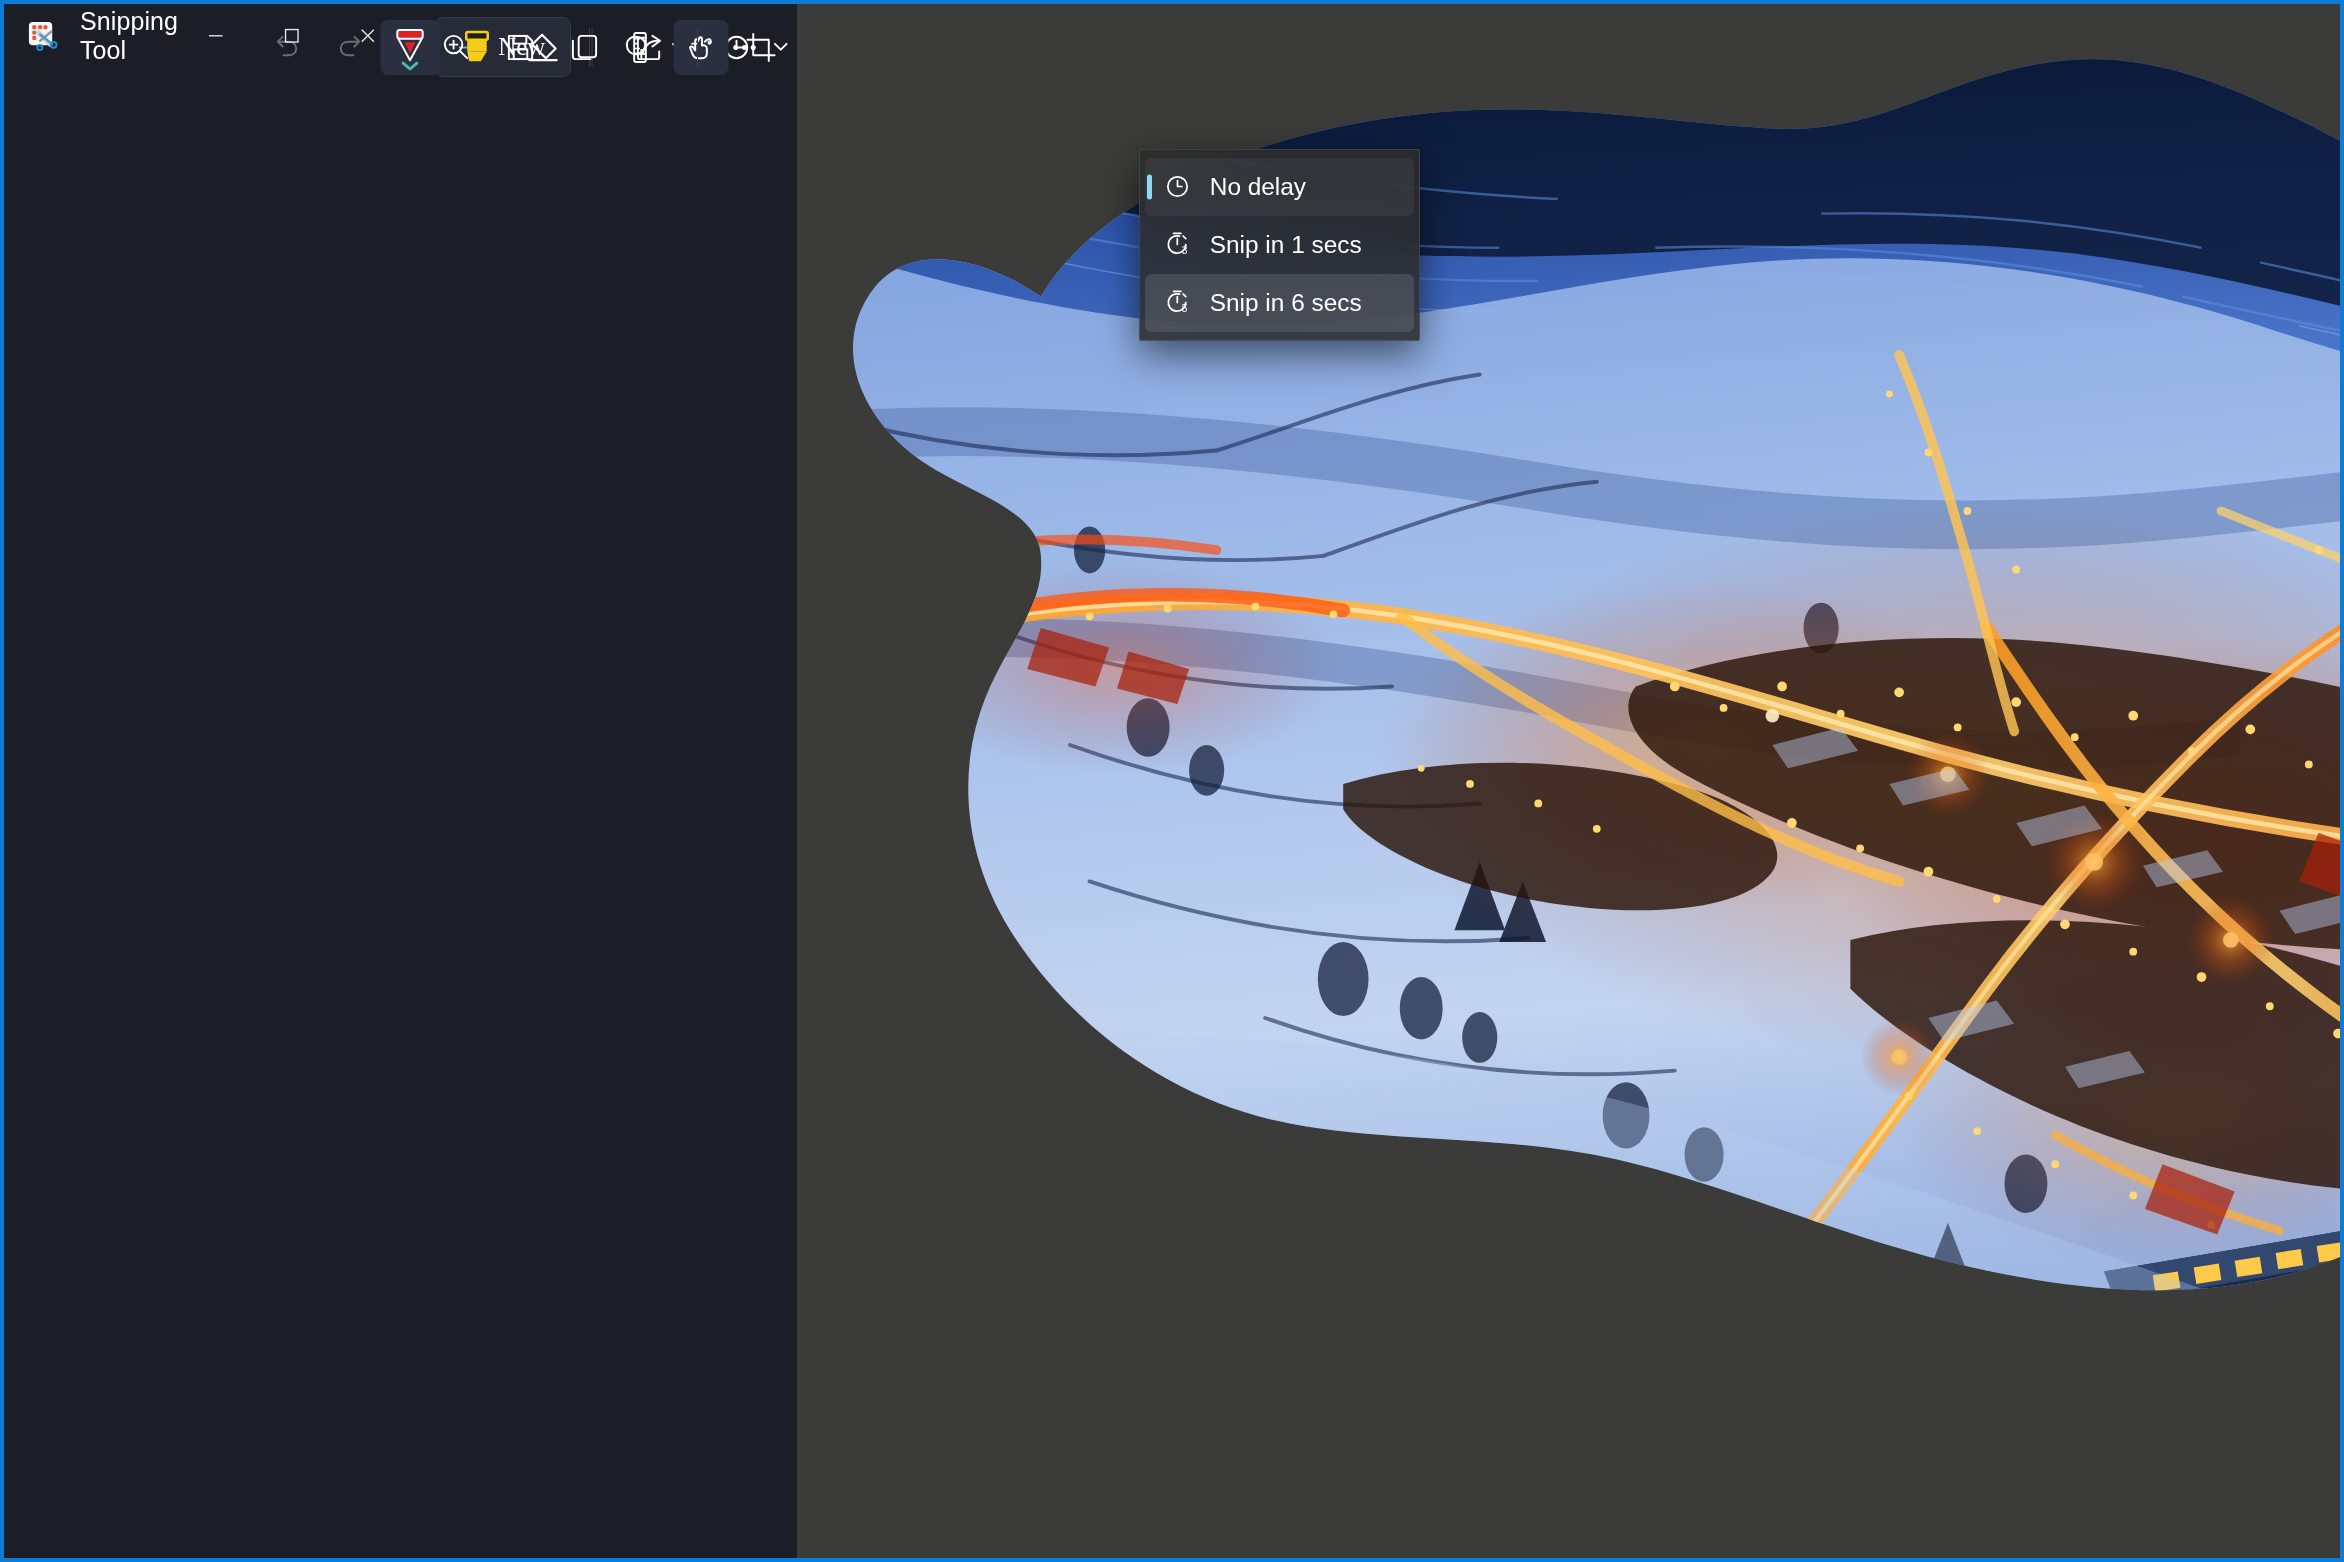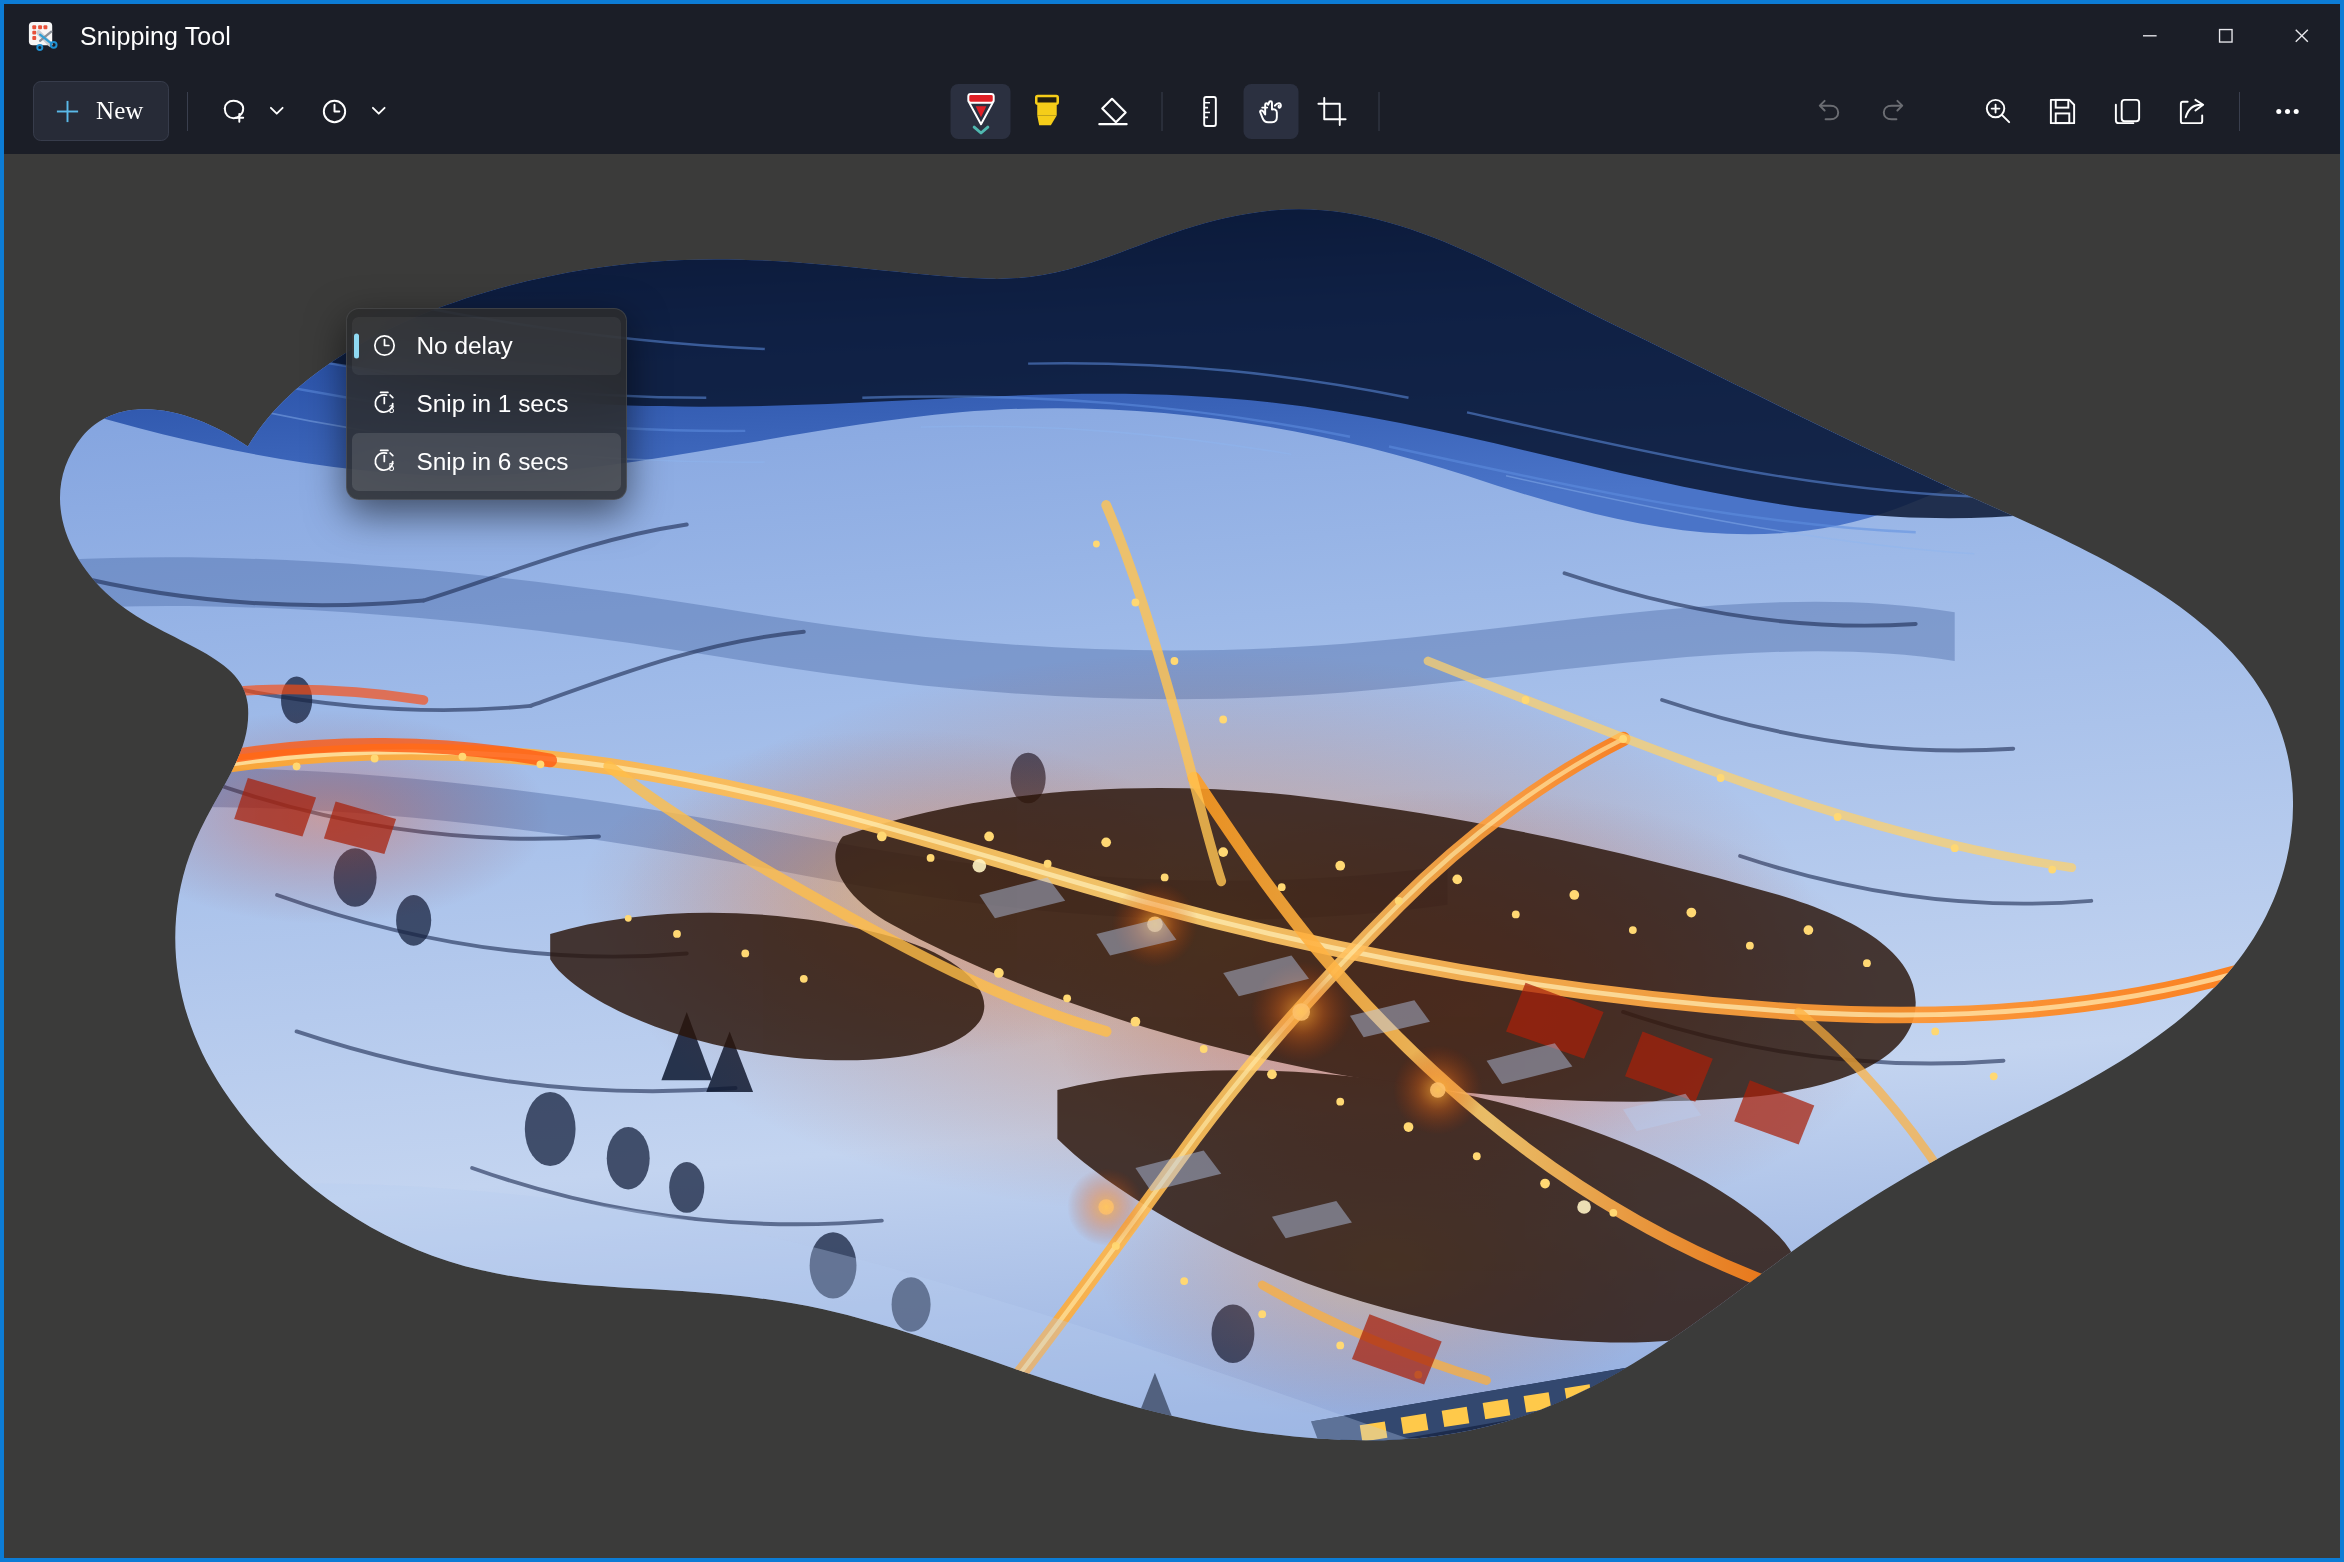--- a/index.html
+++ b/index.html
@@ -8,21 +8,21 @@
     background: #0c0f16;
     font-family: "Liberation Sans", sans-serif;
     overflow: hidden;
   }
 
   
   #window {
     position: absolute; inset: 0;
     border: 4.9px solid #0c7cd5;
     background: #1b1e27;
-    display: flex; flex-direction: column;
+    display: flex; flex-direction: row;
     overflow: hidden;
   }
 
   
   #titlebar {
     height: 64px; flex: 0 0 64px;
     background: #1b1e27;
     display: flex; align-items: center;
     position: relative; z-index: 40;
   }
@@ -94,26 +94,26 @@
     flex: 1 1 auto; position: relative;
     background: #3b3b3a; overflow: hidden;
   }
   #snip-wrap {
     position: absolute; left: 0; top: 0;
     width: 2335px; height: 1402px;
   }
 
   
   #delay-menu {
-    position: absolute; left: 342px; top: 154px;
+    position: absolute; left: 342px; top: 145px;
     width: 281px; padding: 7.8px 4.9px;
     background: rgba(44,44,44,0.86);
     backdrop-filter: blur(33px);
     border: 1px solid rgba(255,255,255,0.10);
-    border-radius: 13px;
+    border-radius: 2px;
     box-shadow: 0 13.7px 39px rgba(0,0,0,.55);
     z-index: 60;
   }
   .menu-item {
     height: 58px; display: flex; align-items: center;
     border-radius: 6.8px; padding-left: 9.8px;
     position: relative; cursor: default;
   }
   .menu-item .mi-icon {
     width: 45px; display: flex; align-items: center; justify-content: center;

